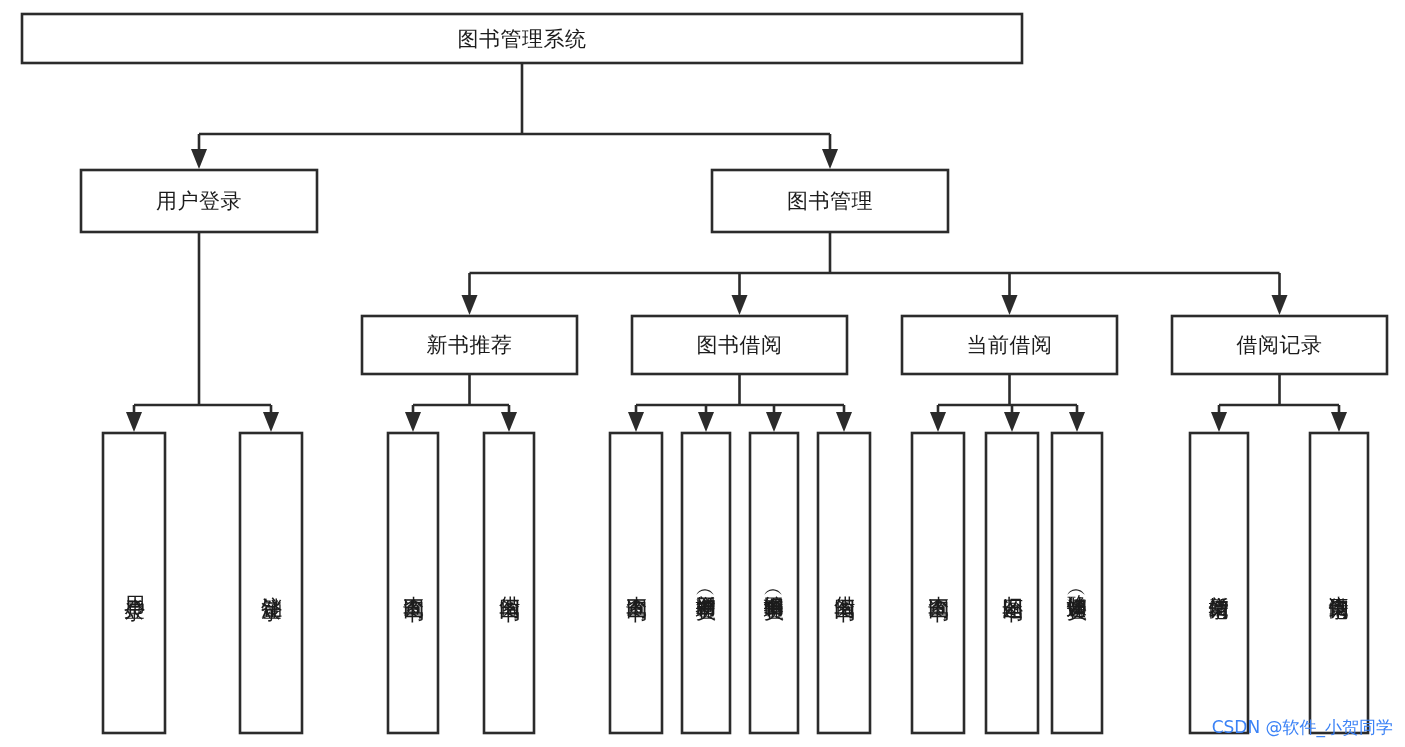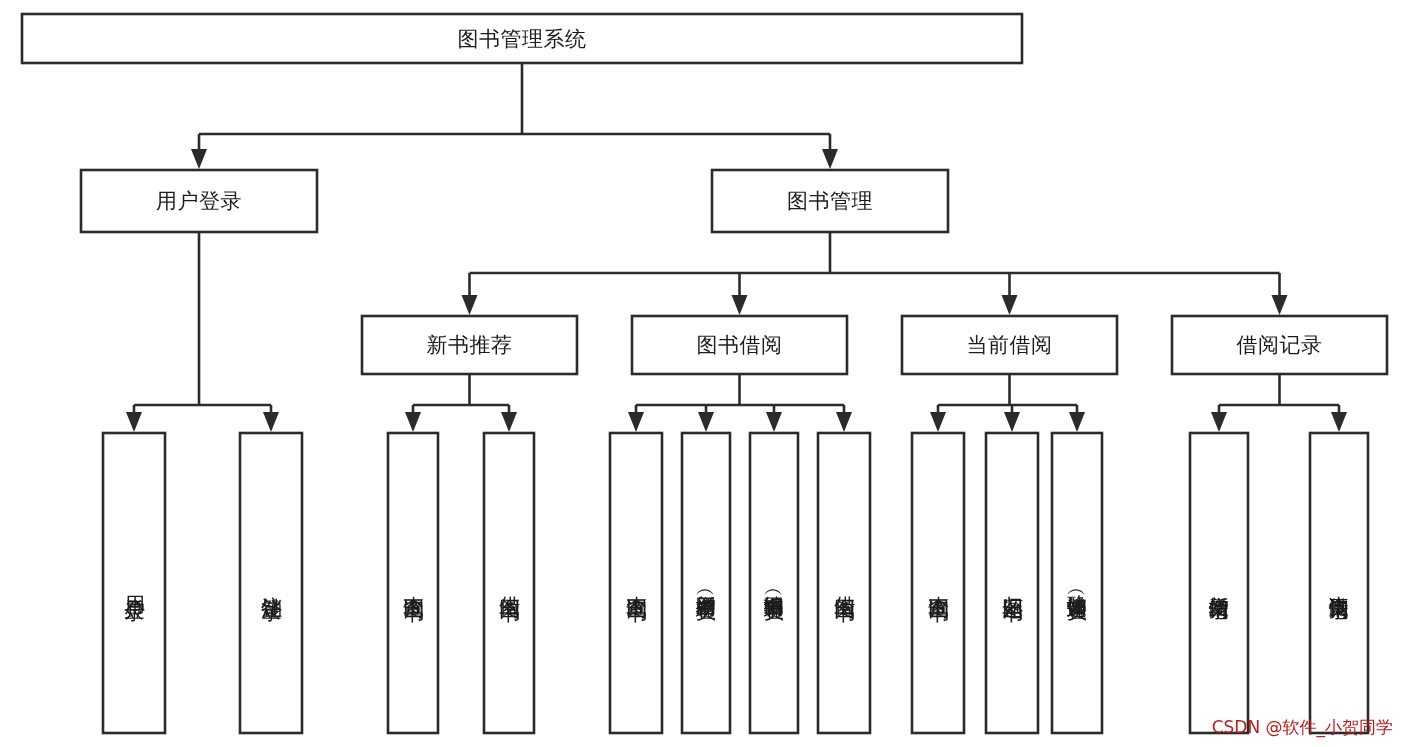--- a/index.html
+++ b/index.html
@@ -65,21 +65,21 @@
     letter-spacing: 2px;
     white-space: nowrap;
     text-align: center;
   }
   .watermark {
     position: absolute;
     right: 12px;
     bottom: 8px;
     font-family: "DejaVu Sans", "Liberation Sans", sans-serif;
     font-size: 17px;
-    color: #b91c1c;
+    color: #3b82f6;
     white-space: nowrap;
     user-select: none;
   }
 </style>
 </head>
 <body>
 
 <div id="canvas">
 
   <svg class="diagram" viewBox="0 0 1405 747">

